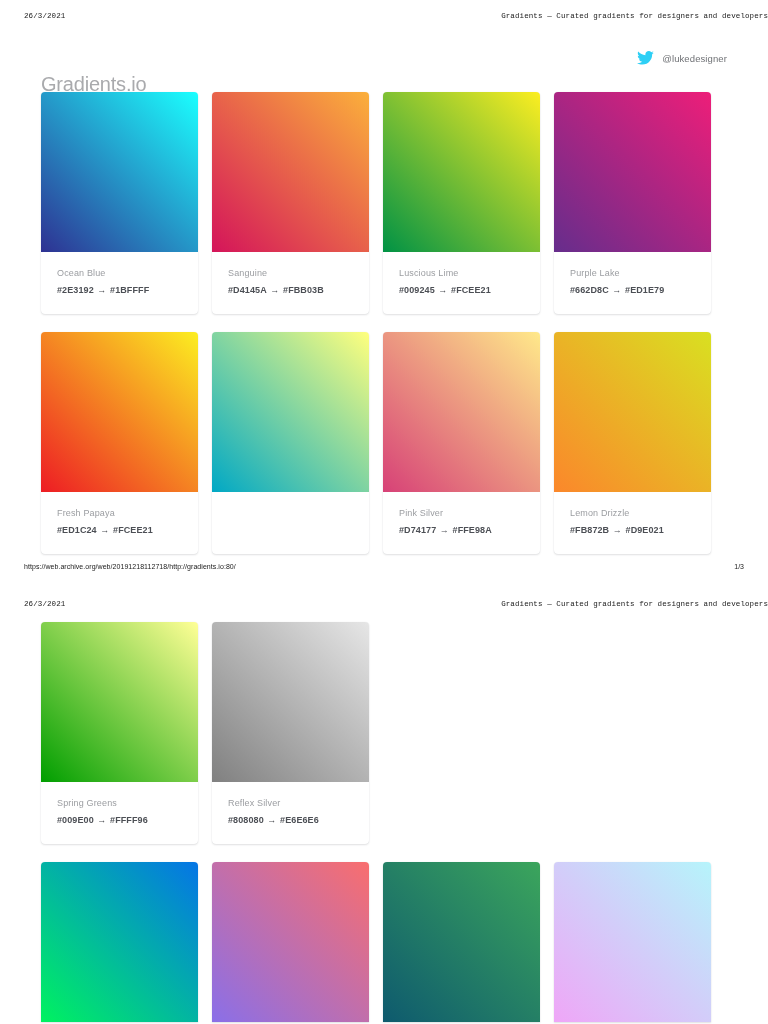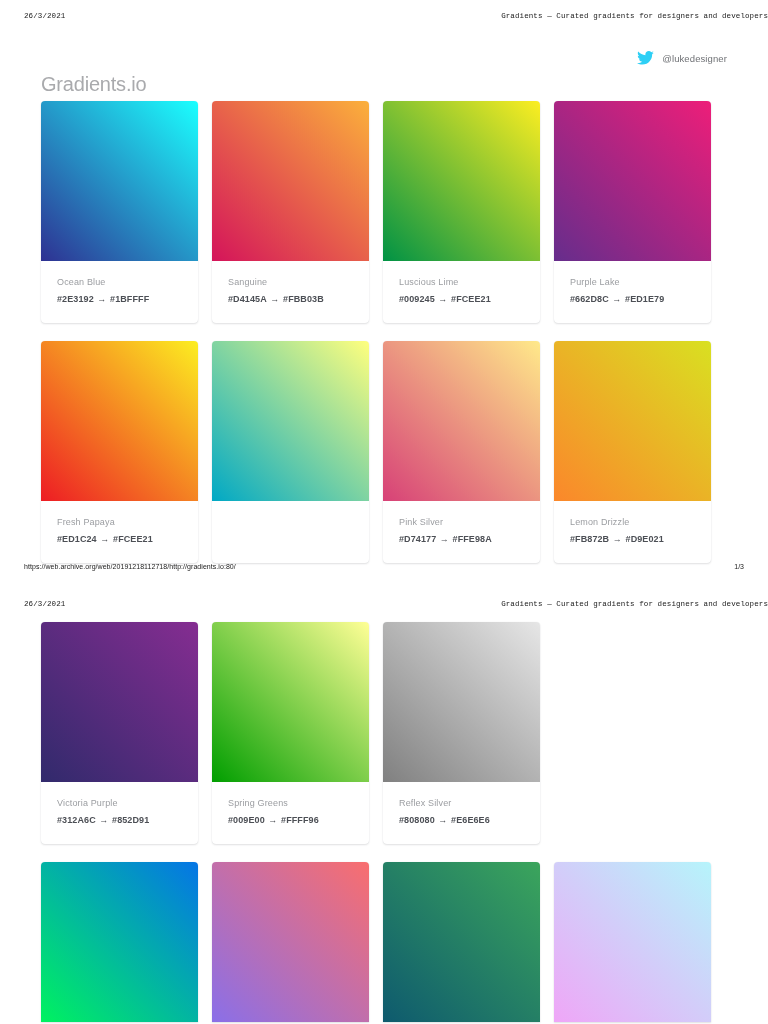--- a/index.html
+++ b/index.html
@@ -101,21 +101,21 @@
     color: #6f7175;
     letter-spacing: 0.1px;
   }
 
   
   .grid {
     display: grid;
     grid-template-columns: repeat(4, 157px);
     column-gap: 14px;
     row-gap: 18px;
-    margin: 13px 41px;
+    margin: 4px 41px;
   }
 
   .card {
     width: 157px;
     background: #ffffff;
     border-radius: 4px;
     box-shadow: 0 1px 2px rgba(20,25,40,0.13), 0 0 1px rgba(20,25,40,0.10);
     overflow: hidden;
   }
   .swatch {
@@ -233,27 +233,20 @@
 
 <div class="page page-2">
 
   <div class="print-header">
     <div class="ph-date">26/3/2021</div>
     <div class="ph-title">Gradients — Curated gradients for designers and developers</div>
   </div>
 
   <div class="grid" style="margin-top:4px;" id="grid-2">
       <div class="card">
-        <div class="swatch" style="background: linear-gradient(45deg, rgb(49, 42, 108) 0%, rgb(133, 45, 145) 100%);"></div>
-        <div class="card-info">
-          <div class="card-name">Victoria Purple</div>
-          <div class="card-hex"><span>#312A6C</span><span class="arrow"> → </span><span>#852D91</span></div>
-        </div>
-      </div>
-      <div class="card">
         <div class="swatch" style="background: linear-gradient(45deg, rgb(0, 158, 0) 0%, rgb(255, 255, 150) 100%);"></div>
         <div class="card-info">
           <div class="card-name">Spring Greens</div>
           <div class="card-hex"><span>#009E00</span><span class="arrow"> → </span><span>#FFFF96</span></div>
         </div>
       </div>
       <div class="card">
         <div class="swatch" style="background: linear-gradient(45deg, rgb(128, 128, 128) 0%, rgb(230, 230, 230) 100%);"></div>
         <div class="card-info">
           <div class="card-name">Reflex Silver</div>

